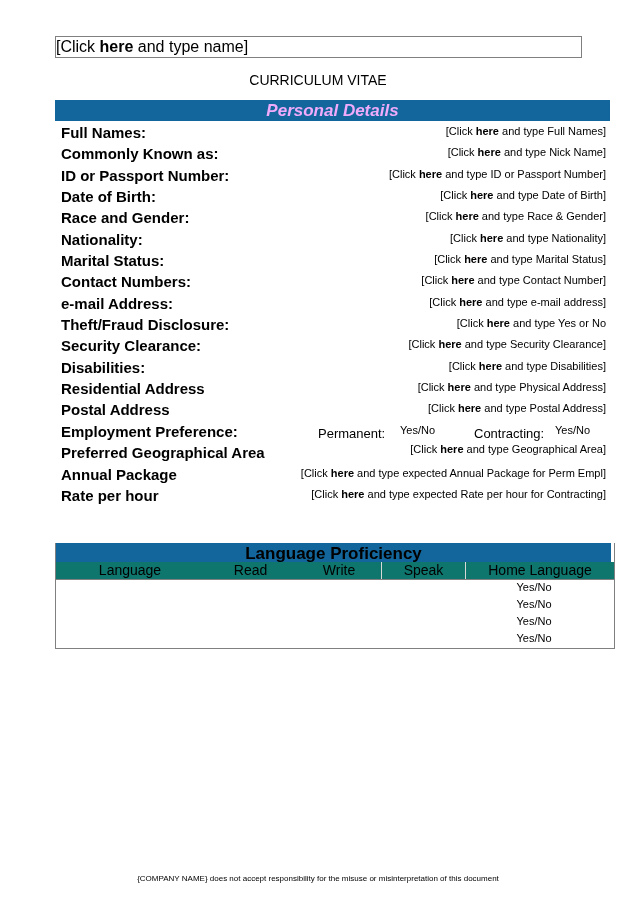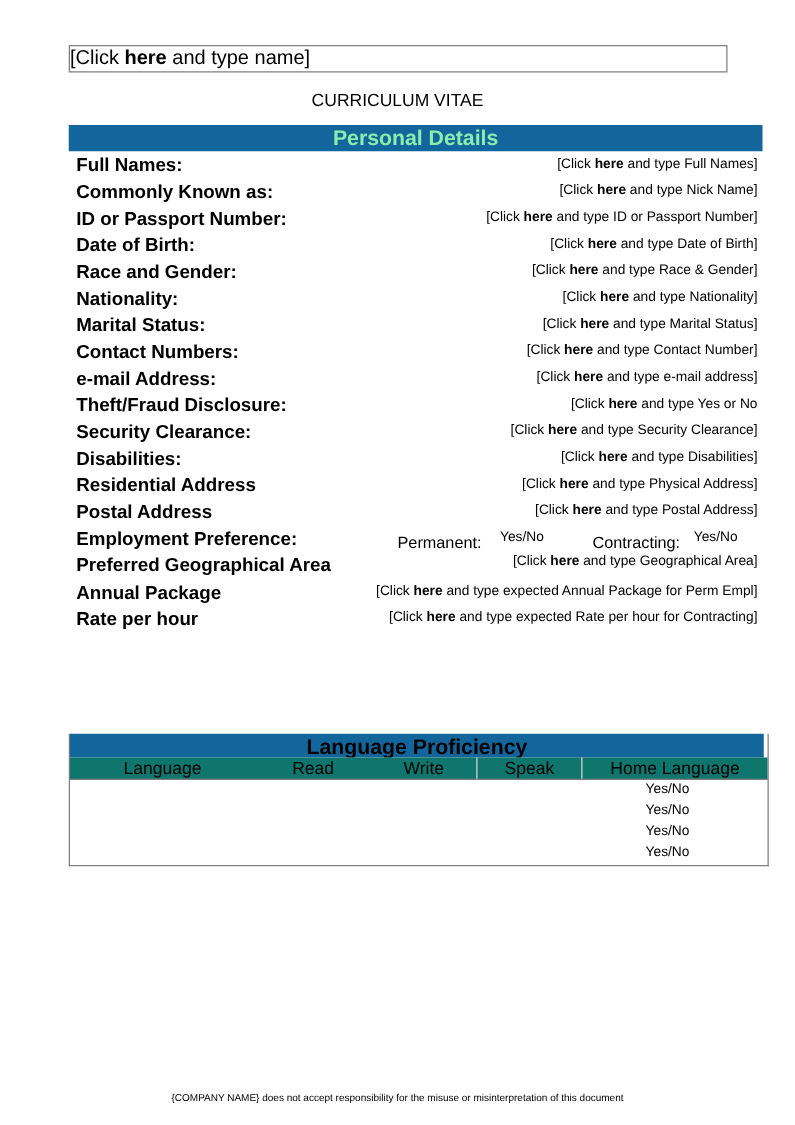--- a/index.html
+++ b/index.html
@@ -12,41 +12,41 @@
       border: 1px solid #808080; 
       font-size: 16px; line-height: 20px;
     }
     .cv-title {
       position: absolute; left: 0; top: 72px; width: 636px; text-align: center;
       font-size: 14px; line-height: 16px;
     }
     .section-bar {
       position: absolute; left: 55px; width: 555px; height: 21px;
       background: #13669b; text-align: center;
-      font-size: 17px; font-weight: bold; line-height: 21px; color: #86efac;
+      font-size: 17px; font-weight: bold; line-height: 21px; color: #f0abfc; font-style: italic;
     }
     .pd-bar { top: 100px; }
     .rows { position: absolute; left: 61px; top: 122px; width: 545px; }
     .row { position: relative; height: 21.35px; }
     .row .label {
       position: absolute; left: 0; top: 2px;
       font-size: 15px; font-weight: bold; line-height: 18px; white-space: nowrap;
     }
     .row .value {
       position: absolute; right: 0; top: 2px;
       font-size: 11px; line-height: 14px; white-space: nowrap; text-align: right; padding-left: 40px;
     }
     .row .value b { font-weight: bold; }
     .emp .perm-label { position: absolute; left: 257px; top: 5px; font-size: 13px; }
     .emp .perm-val { position: absolute; left: 339px; top: 3px; font-size: 11px; }
     .emp .con-label { position: absolute; left: 413px; top: 5px; font-size: 13px; }
     .emp .con-val { position: absolute; left: 494px; top: 3px; font-size: 11px; }
 
     .lang-table {
-      position: absolute; left: 55px; top: 587px; width: 558px; height: 105px;
+      position: absolute; left: 55px; top: 543px; width: 558px; height: 105px;
       border: 1px solid #808080; border-top: none;
     }
     .lang-bar {
       position: absolute; left: 0; top: 0; width: 555px; height: 19px;
       background: #13669b; text-align: center;
       font-size: 17px; font-weight: bold; line-height: 21px; overflow: hidden;
     }
     .lang-head {
       position: absolute; left: 0; top: 19px; width: 558px; height: 17px;
       background: #0f766e; border-bottom: 1px solid #808080;

